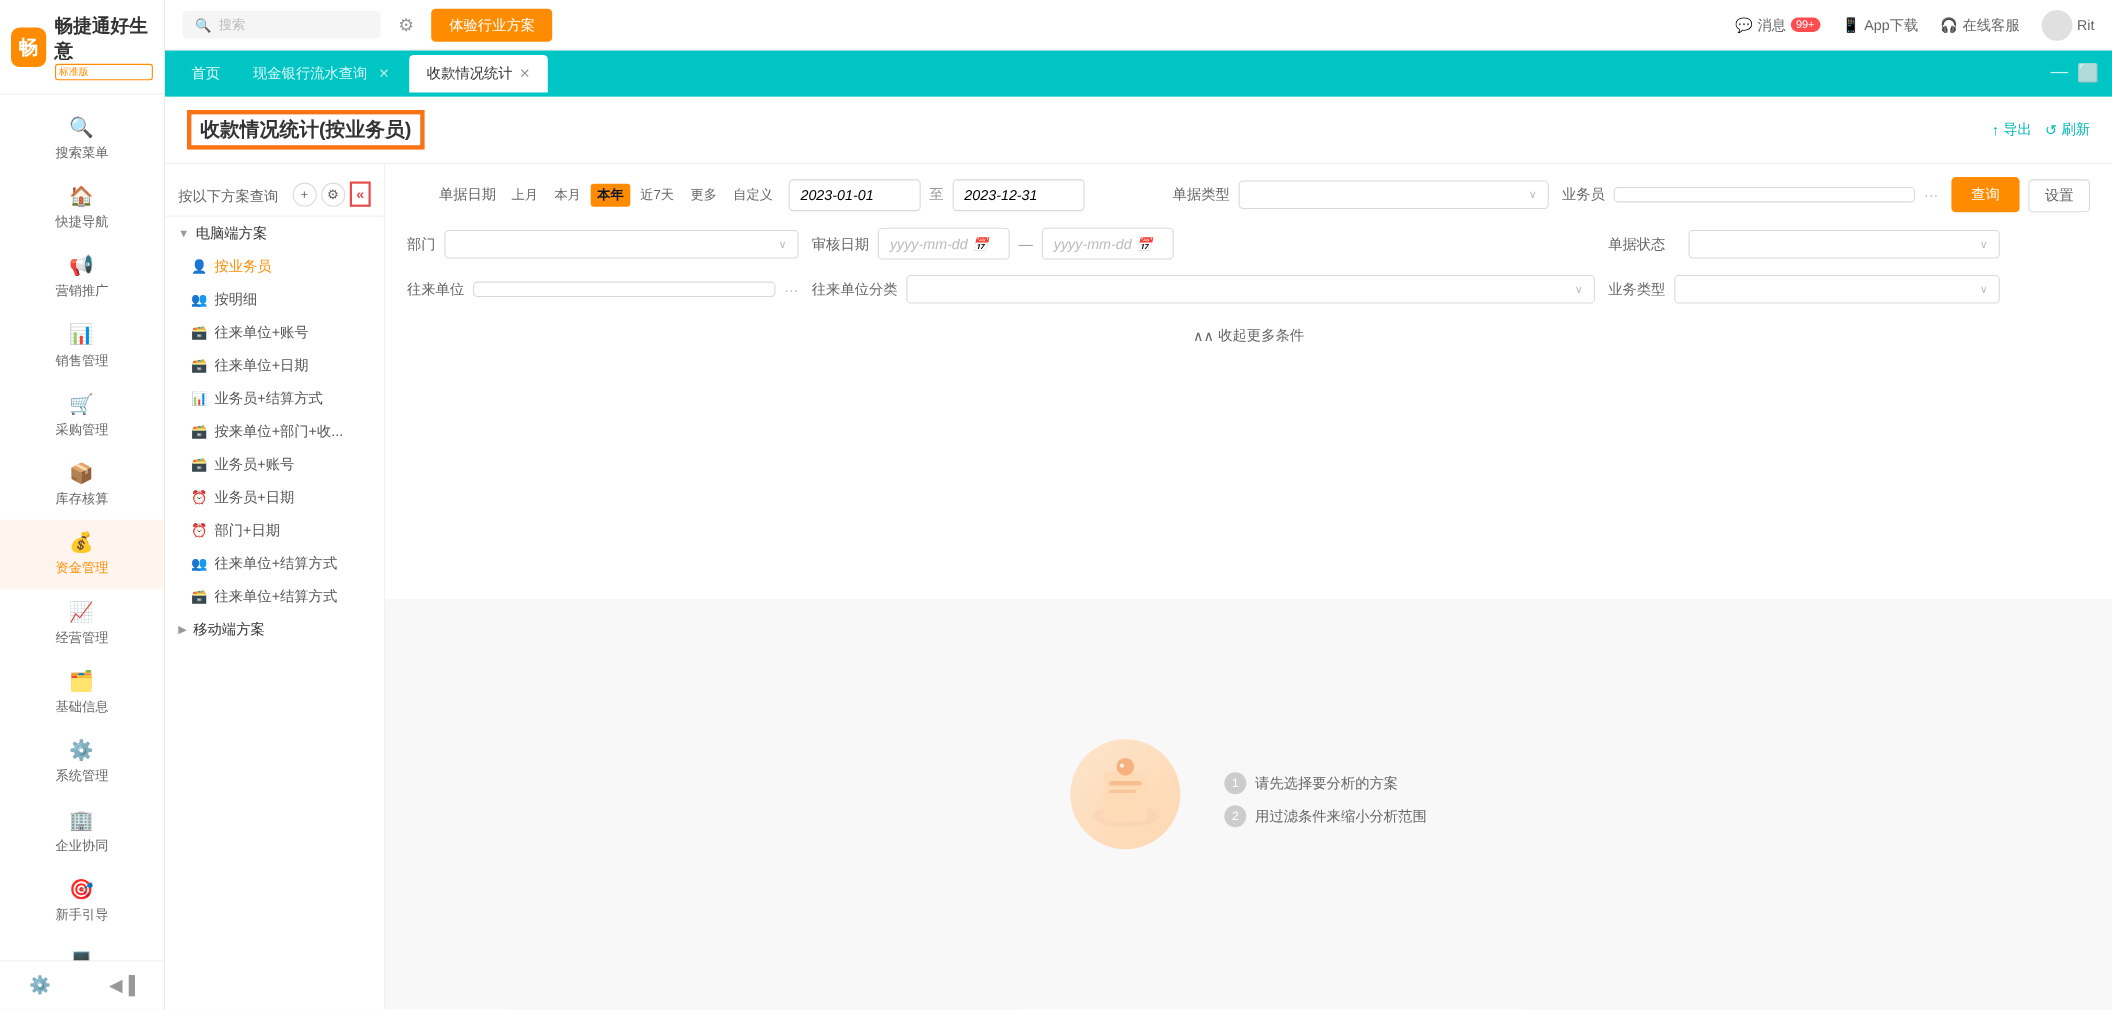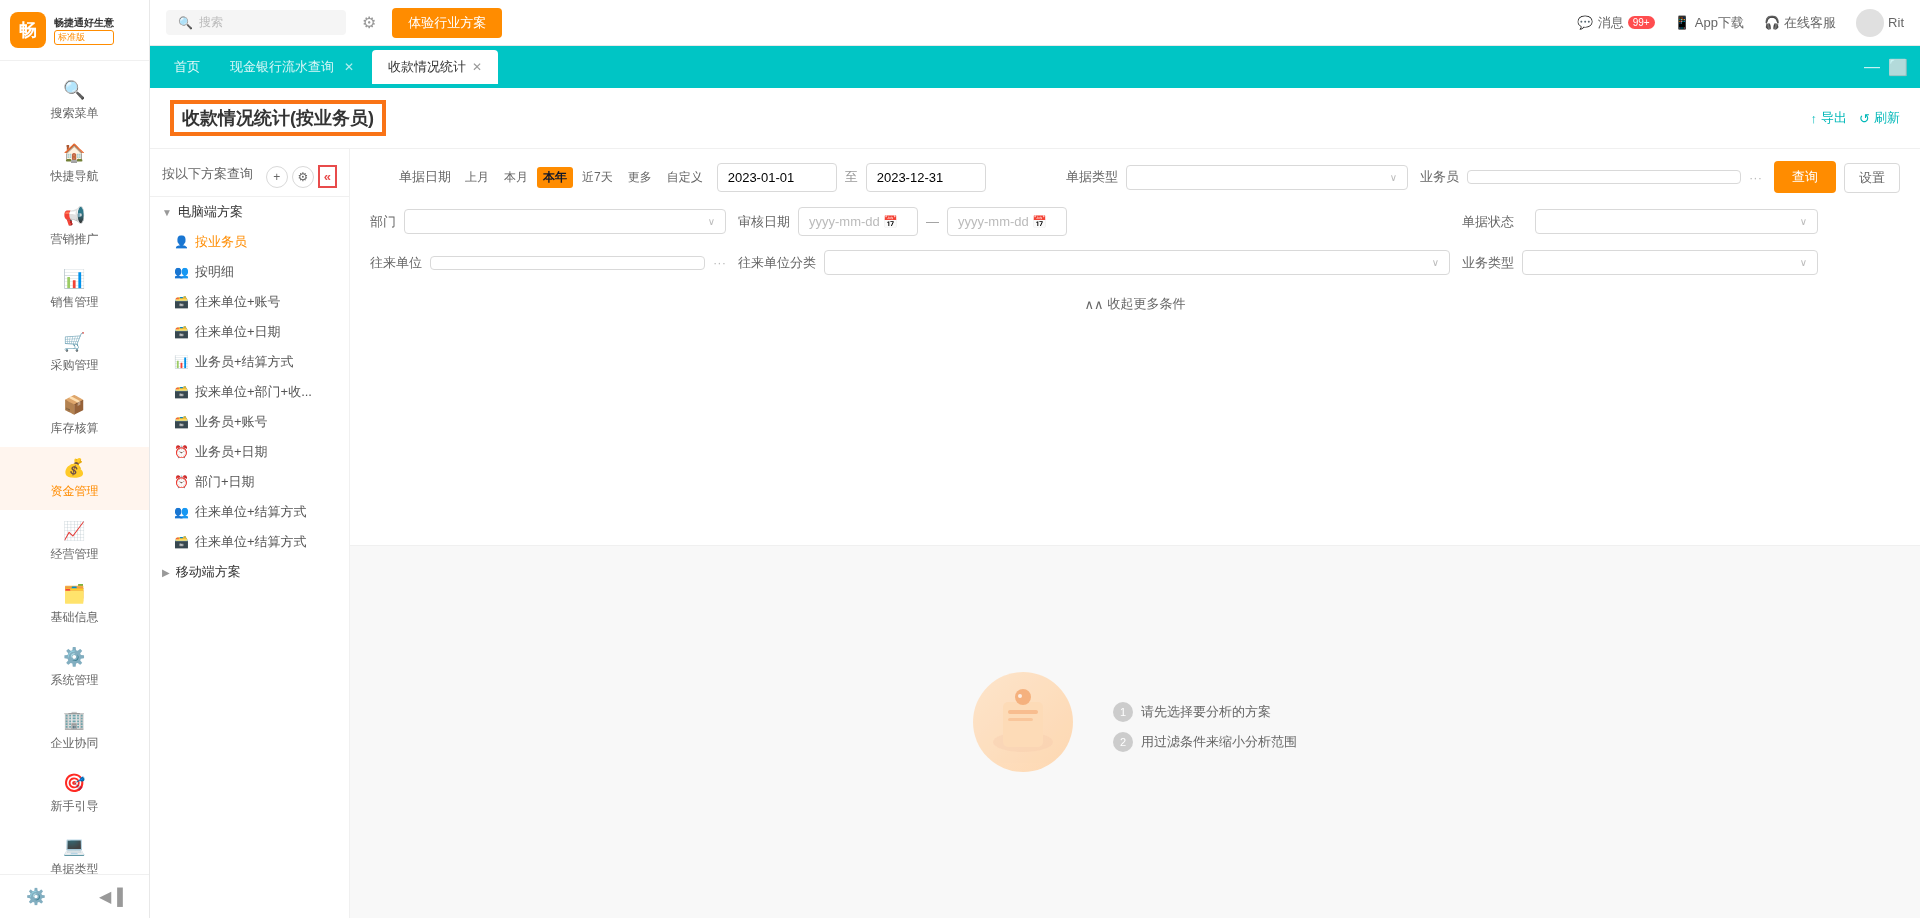--- a/index.html
+++ b/index.html
@@ -41,35 +41,35 @@
     .tabbar-btn { color: rgba(255,255,255,0.8); cursor: pointer; font-size: 16px; }
 
     
     .page-content { flex: 1; background: #fff; display: flex; flex-direction: column; overflow: hidden; }
 
     
     .page-header { padding: 12px 20px; display: flex; align-items: center; border-bottom: 1px solid #f0f0f0; }
     .page-title { font-size: 18px; font-weight: bold; color: #333; border: 4px solid #f97316; padding: 2px 8px; }
     .page-actions { margin-left: auto; display: flex; gap: 12px; }
     .page-action-btn { display: flex; align-items: center; gap: 4px; color: #00b8b8; cursor: pointer; font-size: 13px; }
-    .query-header { display: flex; align-items: flex-start; gap: 4px; padding: 12px 0 8px; border-bottom: 1px solid #f0f0f0; }
+    .query-header { display: flex; align-items: flex-end; gap: 4px; padding: 12px 0 8px; border-bottom: 1px solid #f0f0f0; }
     .query-header-btn { width: 22px; height: 22px; border-radius: 50%; border: 1px solid #d9d9d9; display: flex; align-items: center; justify-content: center; cursor: pointer; color: #666; font-size: 12px; }
     .query-header-collapse { cursor: pointer; color: #999; font-size: 14px; }
     .scheme-panel { width: 200px; background: #fff; border-right: 1px solid #f0f0f0; padding: 8px 0; overflow-y: auto; flex-shrink: 0; }
     .scheme-group { }
     .scheme-group-header { display: flex; align-items: center; gap: 6px; padding: 6px 12px; font-size: 13px; color: #333; cursor: pointer; }
     .scheme-item { display: flex; align-items: center; gap: 6px; padding: 6px 12px 6px 24px; font-size: 13px; color: #555; cursor: pointer; }
     .scheme-item.active { color: #ff8c00; }
     .scheme-item-icon { font-size: 12px; color: #999; }
     .scheme-item-icon.active-icon { color: #ff8c00; }
 
     
     .filter-area { flex: 1; padding: 16px 20px; background: #fafafa; overflow-y: auto; }
     .filter-input { flex: 1; border: 1px solid #d9d9d9; border-radius: 4px; padding: 6px 10px; font-size: 13px; background: white; display: flex; align-items: center; justify-content: space-between; cursor: pointer; }
-    .filter-date-input { border: 1px solid #d9d9d9; border-radius: 4px; padding: 6px 10px; font-size: 13px; background: white; display: flex; align-items: center; gap: 4px; cursor: pointer; min-width: 120px; }
+    .filter-date-input { border: 1px solid #d9d9d9; border-radius: 4px; padding: 6px 10px; font-size: 13px; background: white; display: flex; align-items: center; gap: 4px; cursor: pointer; min-width: 120px; font-style: italic; }
     .date-icon { color: #bbb; font-size: 12px; }
     .date-quick-btn { padding: 2px 6px; font-size: 12px; color: #666; cursor: pointer; border-radius: 3px; }
     .date-quick-btn.active { background: #ff8c00; color: white; border-radius: 3px; }
 
     
     .collapse-row { display: flex; justify-content: center; padding: 12px 0; }
     .collapse-btn { display: flex; align-items: center; gap: 4px; color: #666; cursor: pointer; font-size: 13px; }
 
     
     .filter-actions { display: flex; flex-direction: row; gap: 8px; align-items: flex-end; min-width: 70px; }
@@ -83,21 +83,21 @@
     .empty-step { display: flex; align-items: center; gap: 8px; margin-bottom: 10px; color: #666; font-size: 13px; }
     .step-num { width: 20px; height: 20px; border-radius: 50%; background: #ccc; color: white; display: flex; align-items: center; justify-content: center; font-size: 11px; flex-shrink: 0; }
   </style>
 </head>
 <body>
 
 <div class="sidebar">
   <div class="sidebar-logo">
     <div class="logo-icon">畅</div>
     <div>
-      <div style="font-size:10px;color:#333;font-weight:bold;">畅捷通好生意</div>
+      <div style="font-size:17px;color:#333;font-weight:bold;">畅捷通好生意</div>
       <div class="logo-badge">标准版</div>
     </div>
   </div>
   <div class="sidebar-nav">
     <div class="nav-item">
       <span class="nav-icon">🔍</span>
       <span>搜索菜单</span>
     </div>
     <div class="nav-item">
       <span class="nav-icon">🏠</span>

